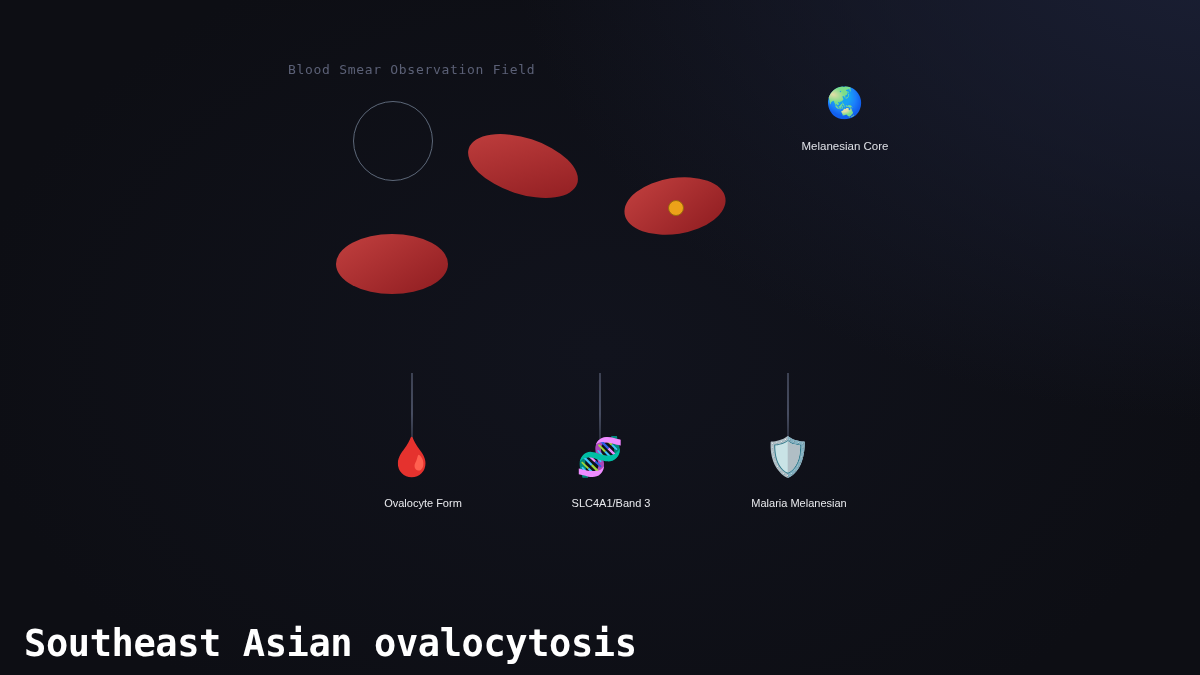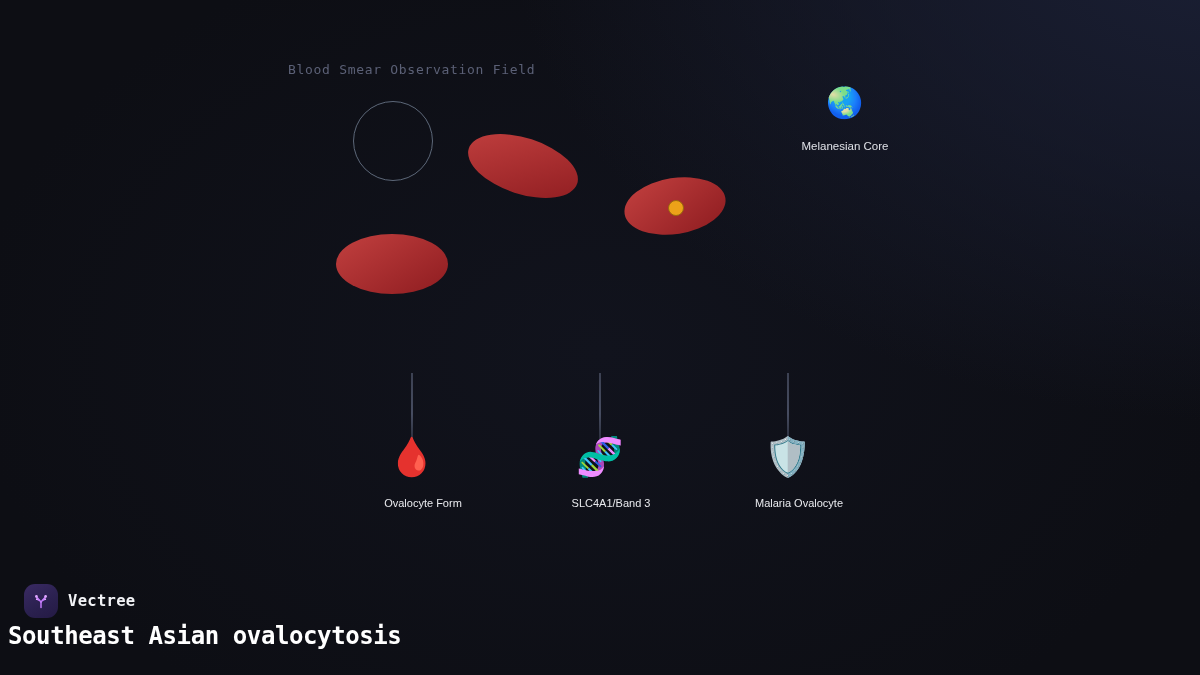--- a/index.html
+++ b/index.html
@@ -142,24 +142,24 @@
   }
   .brand-name {
     font-family: "DejaVu Sans Mono", "Liberation Mono", monospace;
     font-size: 15.5px;
     font-weight: bold;
     color: #f2f3f6;
     letter-spacing: 0.3px;
   }
   .page-title {
     position: absolute;
-    left: 8px;
+    left: 24px;
     top: 75px;
     font-family: "DejaVu Sans Mono", "Liberation Mono", monospace;
-    font-size: 24px;
+    font-size: 37px;
     font-weight: bold;
     color: #ffffff;
     letter-spacing: -0.4px;
     white-space: nowrap;
   }
   .page-url {
     position: absolute;
     right: 24px;
     top: 85px;
     font-family: "DejaVu Sans Mono", "Liberation Mono", monospace;
@@ -196,41 +196,21 @@
         <div class="m-label">Ovalocyte Form</div>
       </div>
       <div class="marker" style="left: 515px; top: 373px;">
         <div class="leader"></div>
         <div class="glyph">🧬</div>
         <div class="m-label">SLC4A1/Band 3</div>
       </div>
       <div class="marker" style="left: 703px; top: 373px;">
         <div class="leader"></div>
         <div class="glyph">🛡️</div>
-        <div class="m-label">Malaria Ovalocyte</div>
+        <div class="m-label">Malaria Melanesian</div>
       </div>
     </div>
 
   <div id="footer">
-    <div class="brand">
-      <span class="brand-logo">
-        <svg width="22" height="22" viewBox="0 0 24 24" aria-hidden="true">
-          <g stroke="#c77dff" stroke-width="1.6" stroke-linecap="round" fill="none">
-            <path d="M12 19 L12 13"></path>
-            <path d="M12 13 L7.2 7.6"></path>
-            <path d="M12 13 L16.8 7.6"></path>
-            <path d="M9.6 10.9 L7.8 10.2"></path>
-            <path d="M14.4 10.9 L16.2 10.2"></path>
-          </g>
-          <g fill="#e0a8ff">
-            <circle cx="7.0" cy="7.0" r="1.5"></circle>
-            <circle cx="17.0" cy="7.0" r="1.5"></circle>
-            <circle cx="7.4" cy="10.0" r="1.0"></circle>
-            <circle cx="16.6" cy="10.0" r="1.0"></circle>
-          </g>
-        </svg>
-      </span>
-      <span class="brand-name">Vectree</span>
-    </div>
     <div class="page-title">Southeast Asian ovalocytosis</div>
   </div>
 
 </div>
 
 </body></html>

